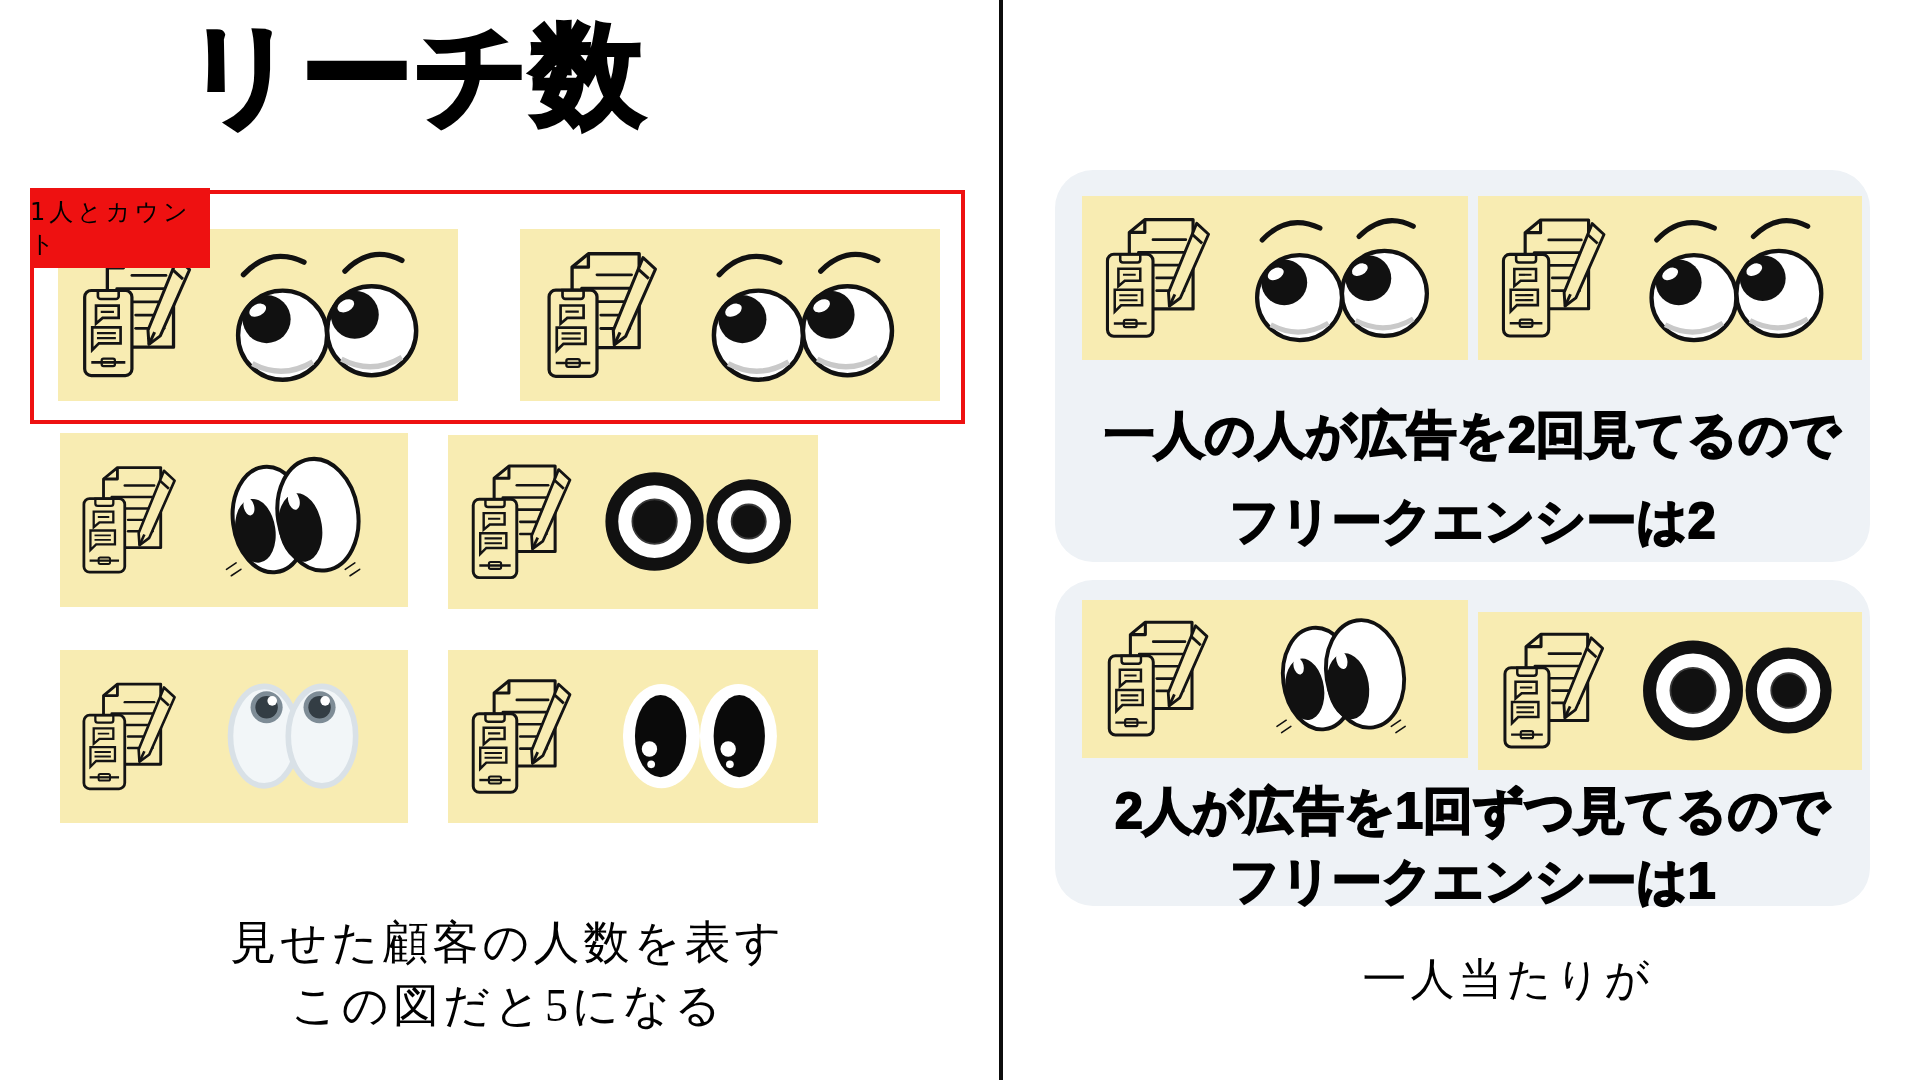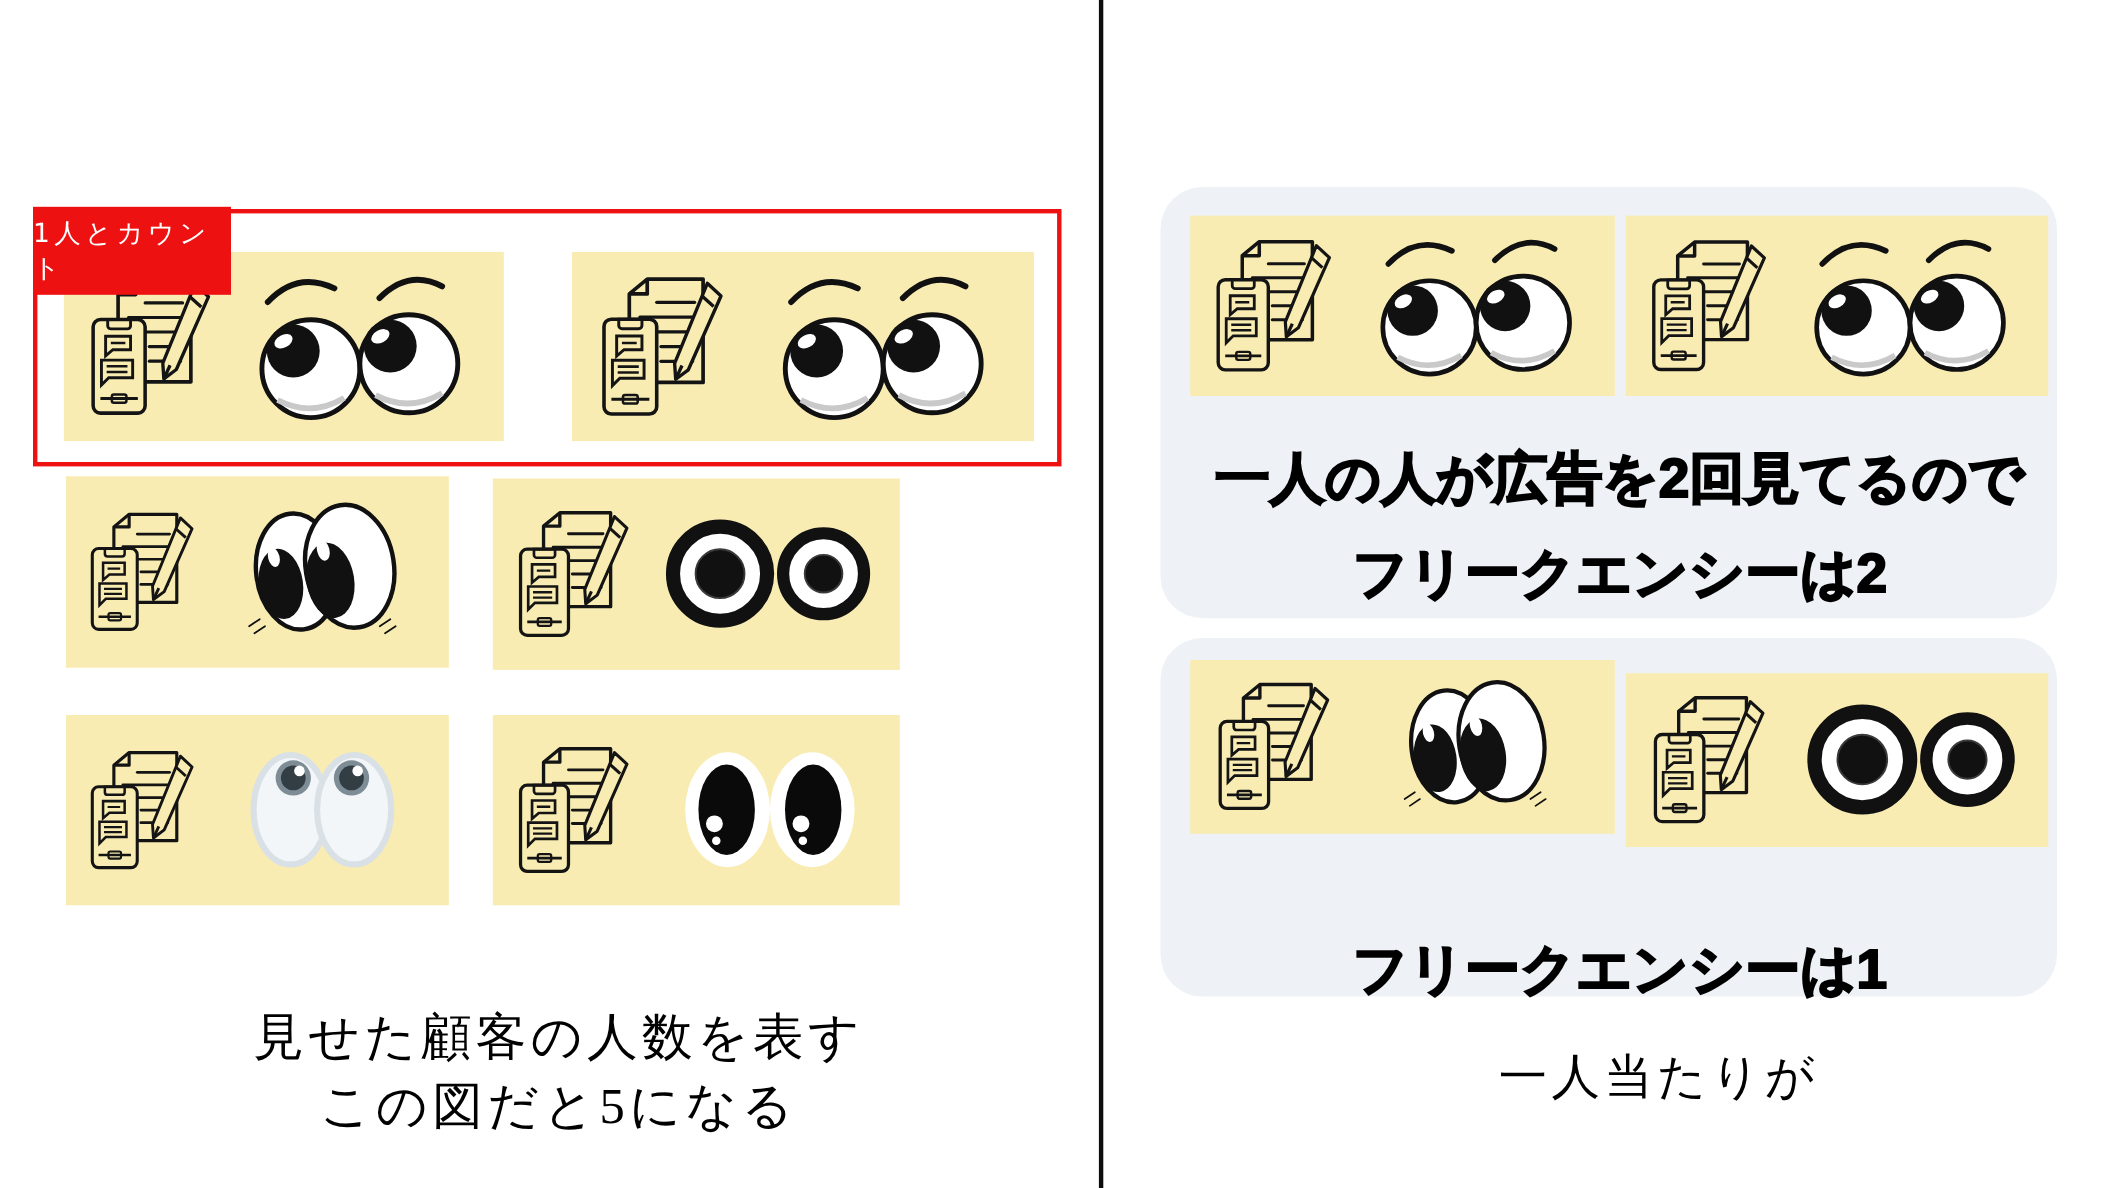--- a/index.html
+++ b/index.html
@@ -15,21 +15,21 @@
   .title{position:absolute;text-align:center;font-weight:700;line-height:1.05;
          -webkit-text-stroke:4px #000;letter-spacing:2px;white-space:nowrap;}
   .title-left{left:0;top:16px;width:830px;font-size:112px;}
   .title-right{left:1012px;top:26px;width:896px;font-size:94px;-webkit-text-stroke:3.5px #000;}
   
   .divider{position:absolute;left:999px;top:0;width:4px;height:1080px;background:#0d0d0d;}
   
   .reach-frame{position:absolute;left:30px;top:190px;width:927px;height:226px;
                border:4px solid var(--red);background:transparent;}
   .count-badge{position:absolute;left:30px;top:188px;width:180px;height:80px;z-index:6;
-               background:var(--red);color:#ffffff;display:flex;align-items:center;justify-content:center;
+               background:var(--red);color:#000000;display:flex;align-items:center;justify-content:center;
                font-size:24px;letter-spacing:4px;font-family:"DejaVu Sans",sans-serif;}
   
   .card{position:absolute;background:var(--card);display:flex;align-items:center;
         justify-content:space-evenly;padding:0 8px;box-sizing:border-box;}
   .doc{height:78%;width:32%;}
   .eyes{height:88%;width:58%;}
   
   .r1c1{left:58px;top:229px;width:400px;height:172px;}
   .r1c2{left:520px;top:229px;width:420px;height:172px;}
   .r2c1{left:60px;top:433px;width:348px;height:174px;}
@@ -153,20 +153,21 @@
       <circle cx="158" cy="100" r="9" fill="#fff"></circle>
       <circle cx="160" cy="118" r="4.5" fill="#fff"></circle>
     </symbol>
   </defs>
 </svg>
 
 <div class="stage">
 
   <div class="divider"></div>
 
+  <div class="title title-left">リーチ数</div>
 
   <div class="reach-frame"></div>
   <div class="count-badge">1人とカウント</div>
 
   <div class="card r1c1">
     <svg class="doc">
         <use href="#ic-doc"></use>
       </svg>
     <svg class="eyes">
         <use href="#eyes-up"></use>
@@ -247,17 +248,18 @@
       </svg>
   </div>
   <div class="card b2c2">
     <svg class="doc">
         <use href="#ic-doc"></use>
       </svg>
     <svg class="eyes">
         <use href="#eyes-donut"></use>
       </svg>
   </div>
+  <div class="boldline b2t1">2人が広告を1回ずつ見てるので</div>
   <div class="boldline b2t2">フリークエンシーは1</div>
 
   <div class="caption cap-right l1">一人当たりが</div>
 
 </div>
 
 </body></html>

